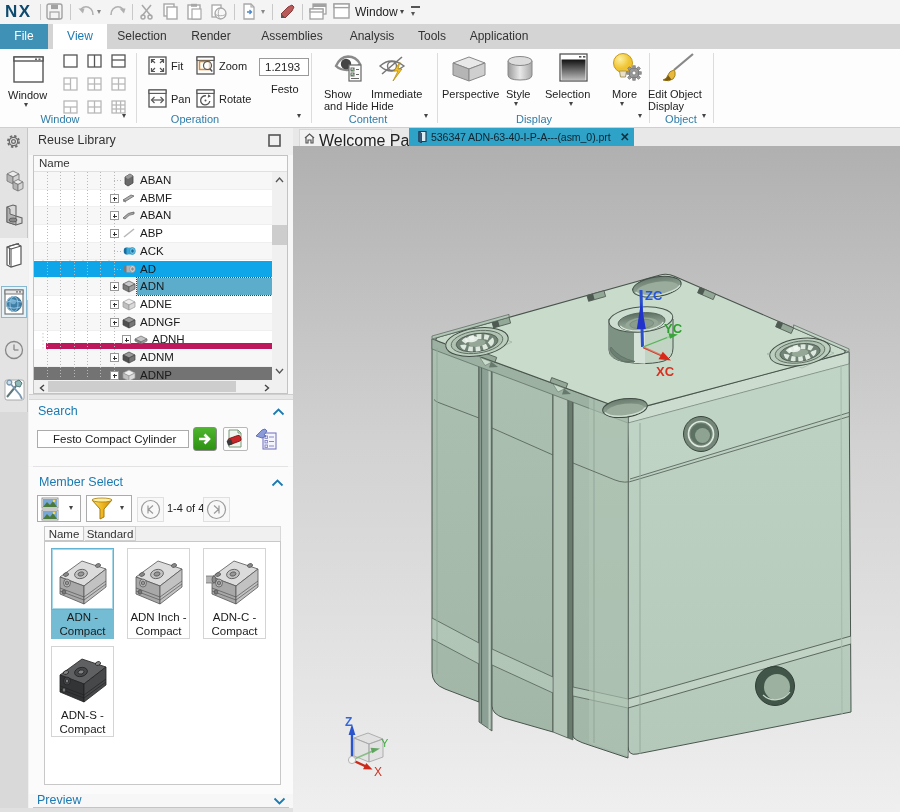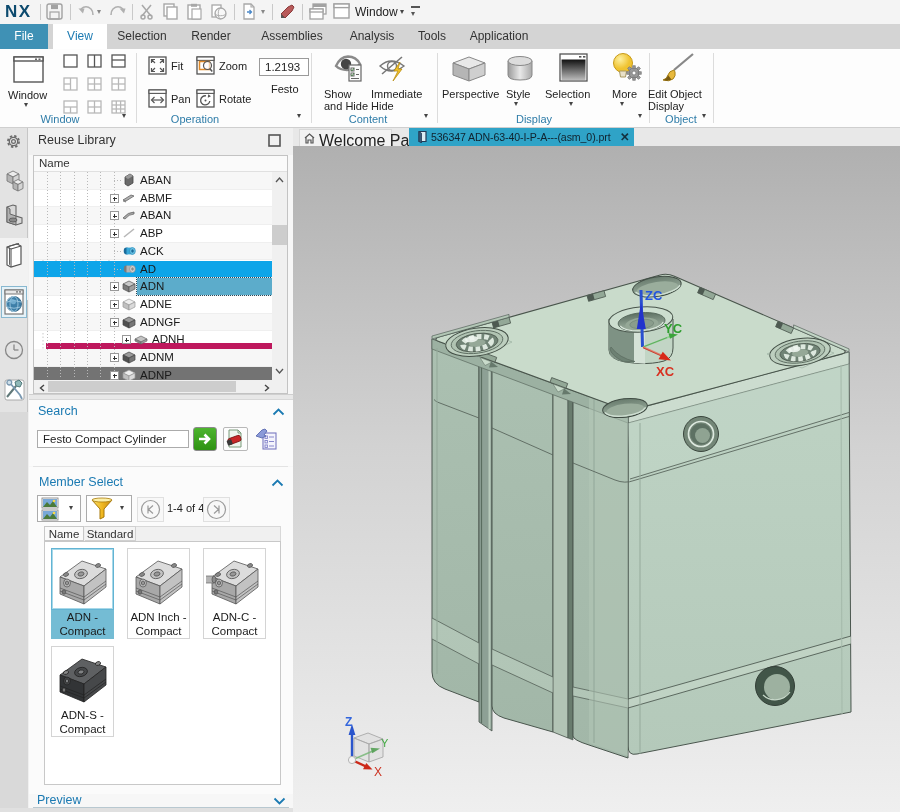--- a/index.html
+++ b/index.html
@@ -551,21 +551,21 @@
         </svg>
     </div>
   </div>
   <div class="abs" style="left:0;top:266px;width:264px;height:6px;background:#e8e8e8;border-top:1px solid #cfcfcf;border-bottom:1px solid #d8d8d8;"></div>
 
   <div class="abs" style="left:0;top:272px;width:264px;height:66px;background:#fbfbfb;">
     <div class="bluehead" style="left:9px;top:4px;">Search</div>
     <svg class="abs chev" style="left:243px;top:8px;" width="13" height="8" viewBox="0 0 13 8">
         <path d="M1.5 6.5 L6.5 1.5 L11.5 6.5" fill="none" stroke="#1b7ab2" stroke-width="1.8"></path>
       </svg>
-    <div class="abs" style="left:8px;top:30px;width:152px;height:18px;background:#fff;border:1px solid #ababab;font-size:11.5px;color:#222;line-height:17px;padding-left:5px;">Festo Compact Cylinder</div>
+    <div class="abs" style="left:8px;top:30px;width:152px;height:18px;background:#fff;border:1px solid #ababab;font-size:11.5px;color:#222;line-height:17px;padding-left:15px;">Festo Compact Cylinder</div>
     <div class="abs" style="left:164px;top:27px;width:24px;height:24px;background:linear-gradient(#4db52e,#2e9212);border:1px solid #8a8a8a;border-radius:3px;">
       <svg width="22" height="22" viewBox="0 0 22 22">
           <path d="M5 11 L14 11 M10.5 6.5 L15 11 L10.5 15.5" stroke="#fff" stroke-width="2.6" fill="none"></path>
         </svg>
     </div>
     <div class="abs" style="left:194px;top:27px;width:25px;height:24px;background:#fdfdfd;border:1px solid #b8b8b8;border-radius:2px;">
       <svg width="23" height="22" viewBox="0 0 23 22">
         <path d="M5 2 L14 2 L17 5 L17 19 L5 19 Z" fill="#eef6ee" stroke="#7a9a7a" stroke-width="1"></path>
         <path d="M14 2 L14 5 L17 5" fill="none" stroke="#7a9a7a" stroke-width="1"></path>
         <rect x="4" y="9" width="13" height="6" rx="2" transform="rotate(-20 10 12)" fill="#c82828" stroke="#7a1010" stroke-width="0.8"></rect>

